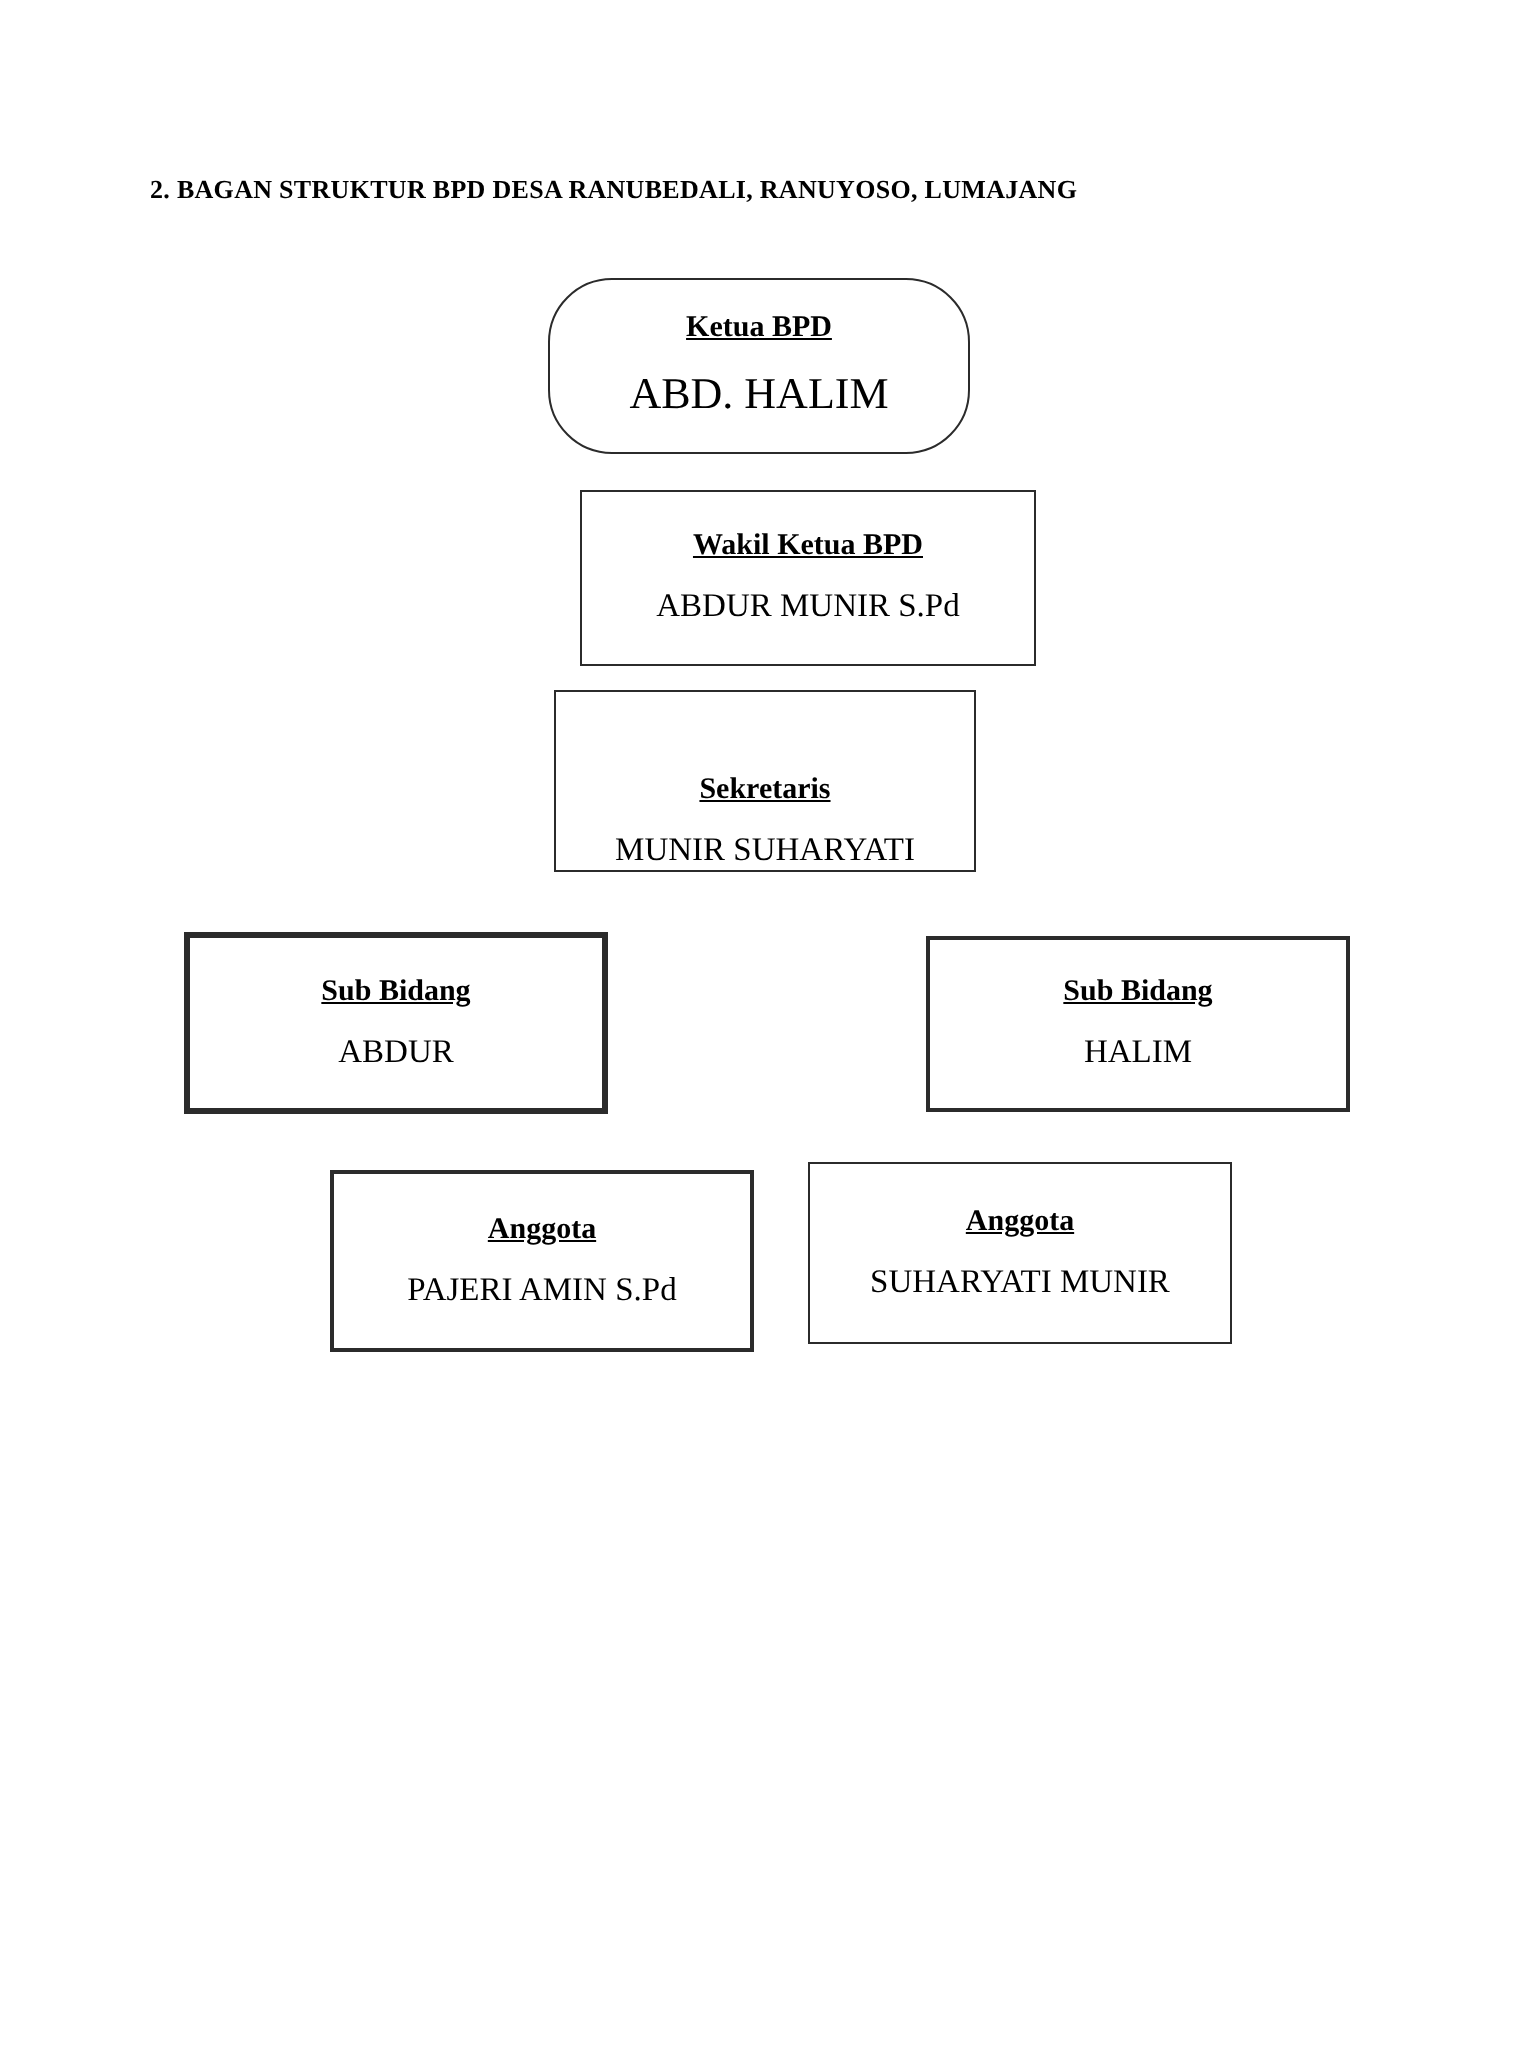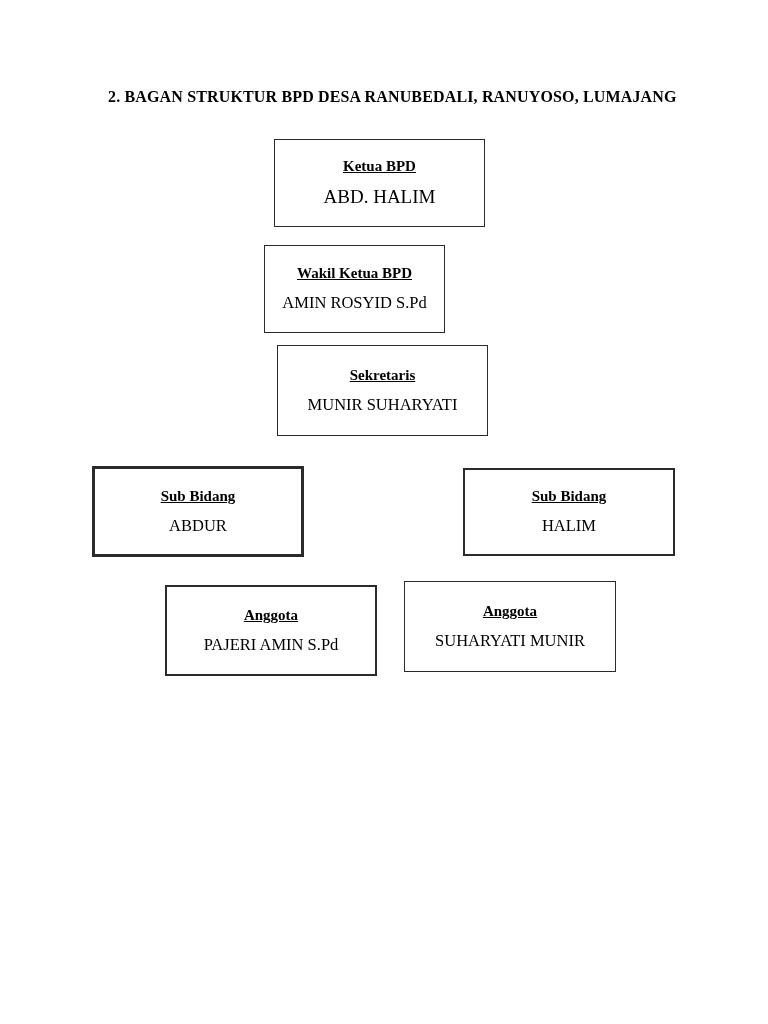--- a/index.html
+++ b/index.html
@@ -19,23 +19,23 @@
   }
 
   .page {
     position: relative;
     width: 768px;
     height: 1024px;
   }
 
   .doc-title {
     position: absolute;
-    left: 108px;
+    left: 75px;
     top: 87px;
-    font-size: 16px;
+    font-size: 13px;
     font-weight: bold;
     letter-spacing: 0.15px;
     white-space: nowrap;
     line-height: 1.2;
   }
 
   
   .org-box {
     position: absolute;
     box-sizing: border-box;
@@ -62,32 +62,34 @@
     line-height: 1.3;
     text-align: center;
     white-space: nowrap;
     margin-top: 9px;
   }
 
   
   #box-ketua {
     left: 274px;  top: 139px;  width: 211px; height: 88px;
     border-width: 1.6px;
+    border-radius: 32px;
   }
   #box-ketua .role   { font-size: 15px; }
-  #box-ketua .person { font-size: 19px; }
+  #box-ketua .person { font-size: 22px; }
 
   #box-wakil {
-    left: 264px;  top: 245px;  width: 181px; height: 88px;
+    left: 290px;  top: 245px;  width: 228px; height: 88px;
     border-width: 1.6px;
   }
 
   #box-sekretaris {
     left: 277px;  top: 345px;  width: 211px; height: 91px;
     border-width: 1.8px;
+    justify-content: flex-end;
   }
 
   #box-subbidang-left {
     left: 92px;   top: 466px;  width: 212px; height: 91px;
     border-width: 3px;
   }
 
   #box-subbidang-right {
     left: 463px;  top: 468px;  width: 212px; height: 88px;
     border-width: 2.1px;
@@ -110,21 +112,21 @@
 
   <div class="doc-title">2. BAGAN STRUKTUR BPD DESA RANUBEDALI, RANUYOSO, LUMAJANG</div>
 
   <div class="org-box" id="box-ketua">
     <div class="role">Ketua BPD</div>
     <div class="person">ABD. HALIM</div>
   </div>
 
   <div class="org-box" id="box-wakil">
     <div class="role">Wakil Ketua BPD</div>
-    <div class="person">AMIN ROSYID S.Pd</div>
+    <div class="person">ABDUR MUNIR S.Pd</div>
   </div>
 
   <div class="org-box" id="box-sekretaris">
     <div class="role">Sekretaris</div>
     <div class="person">MUNIR SUHARYATI</div>
   </div>
 
   <div class="org-box" id="box-subbidang-left">
     <div class="role">Sub Bidang</div>
     <div class="person">ABDUR</div>

